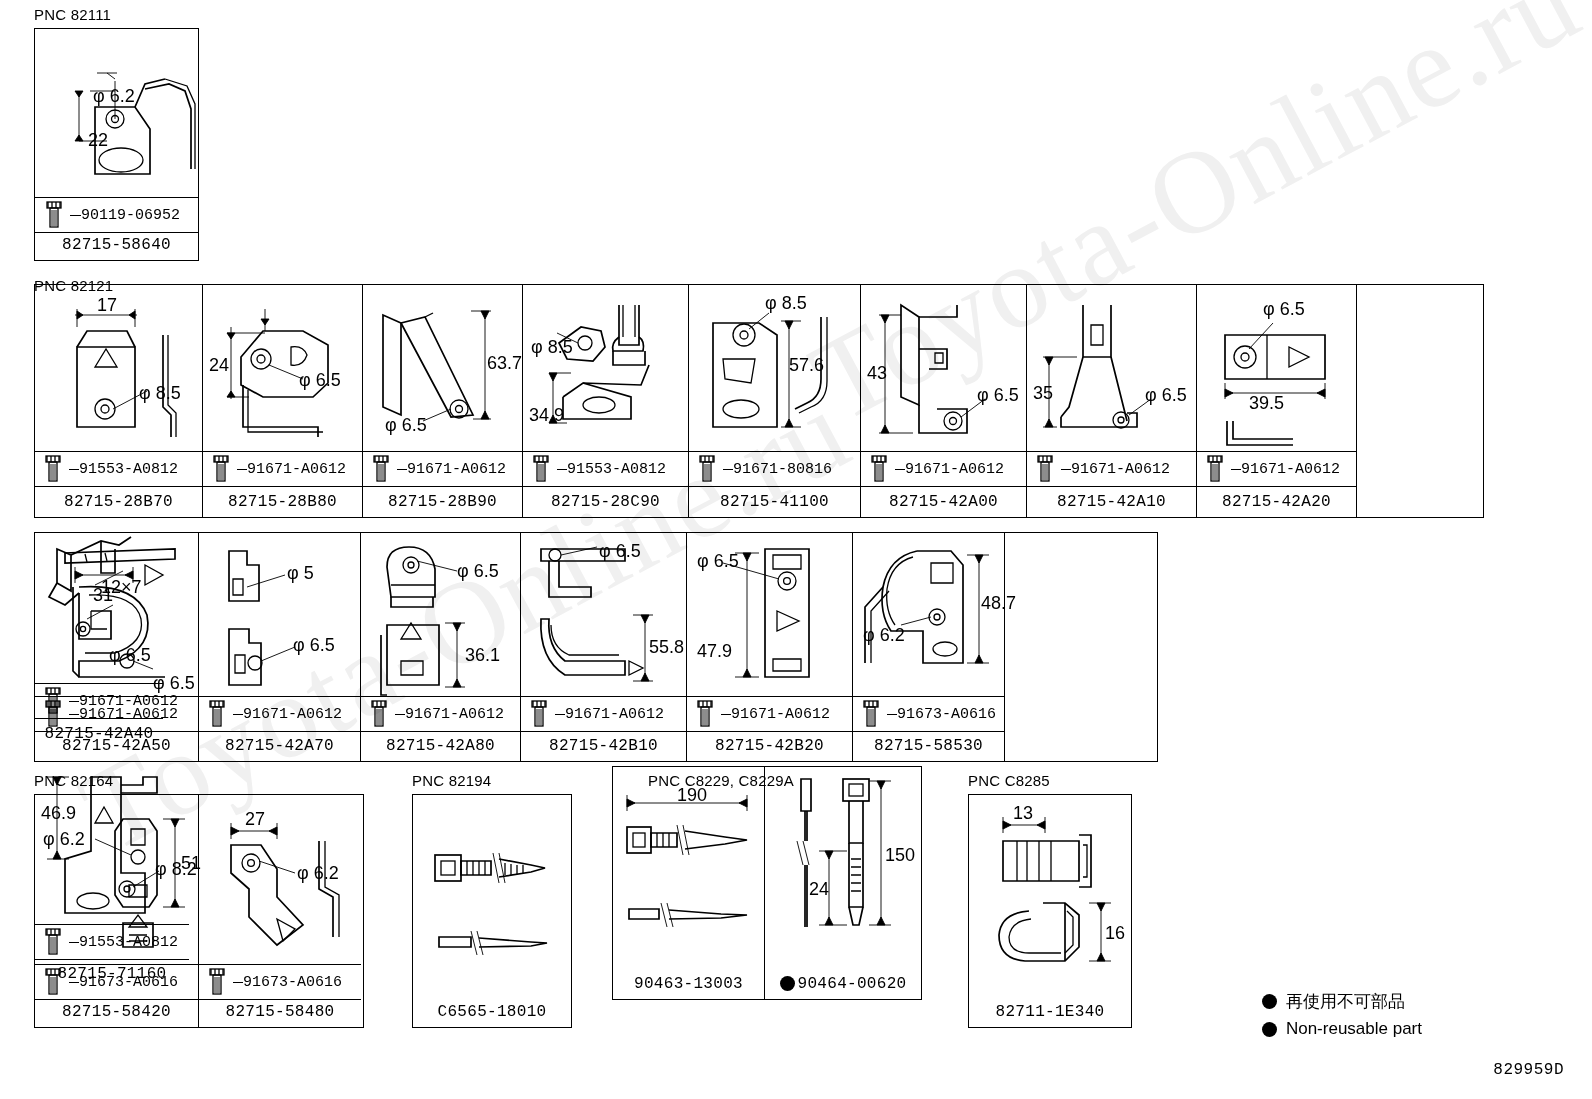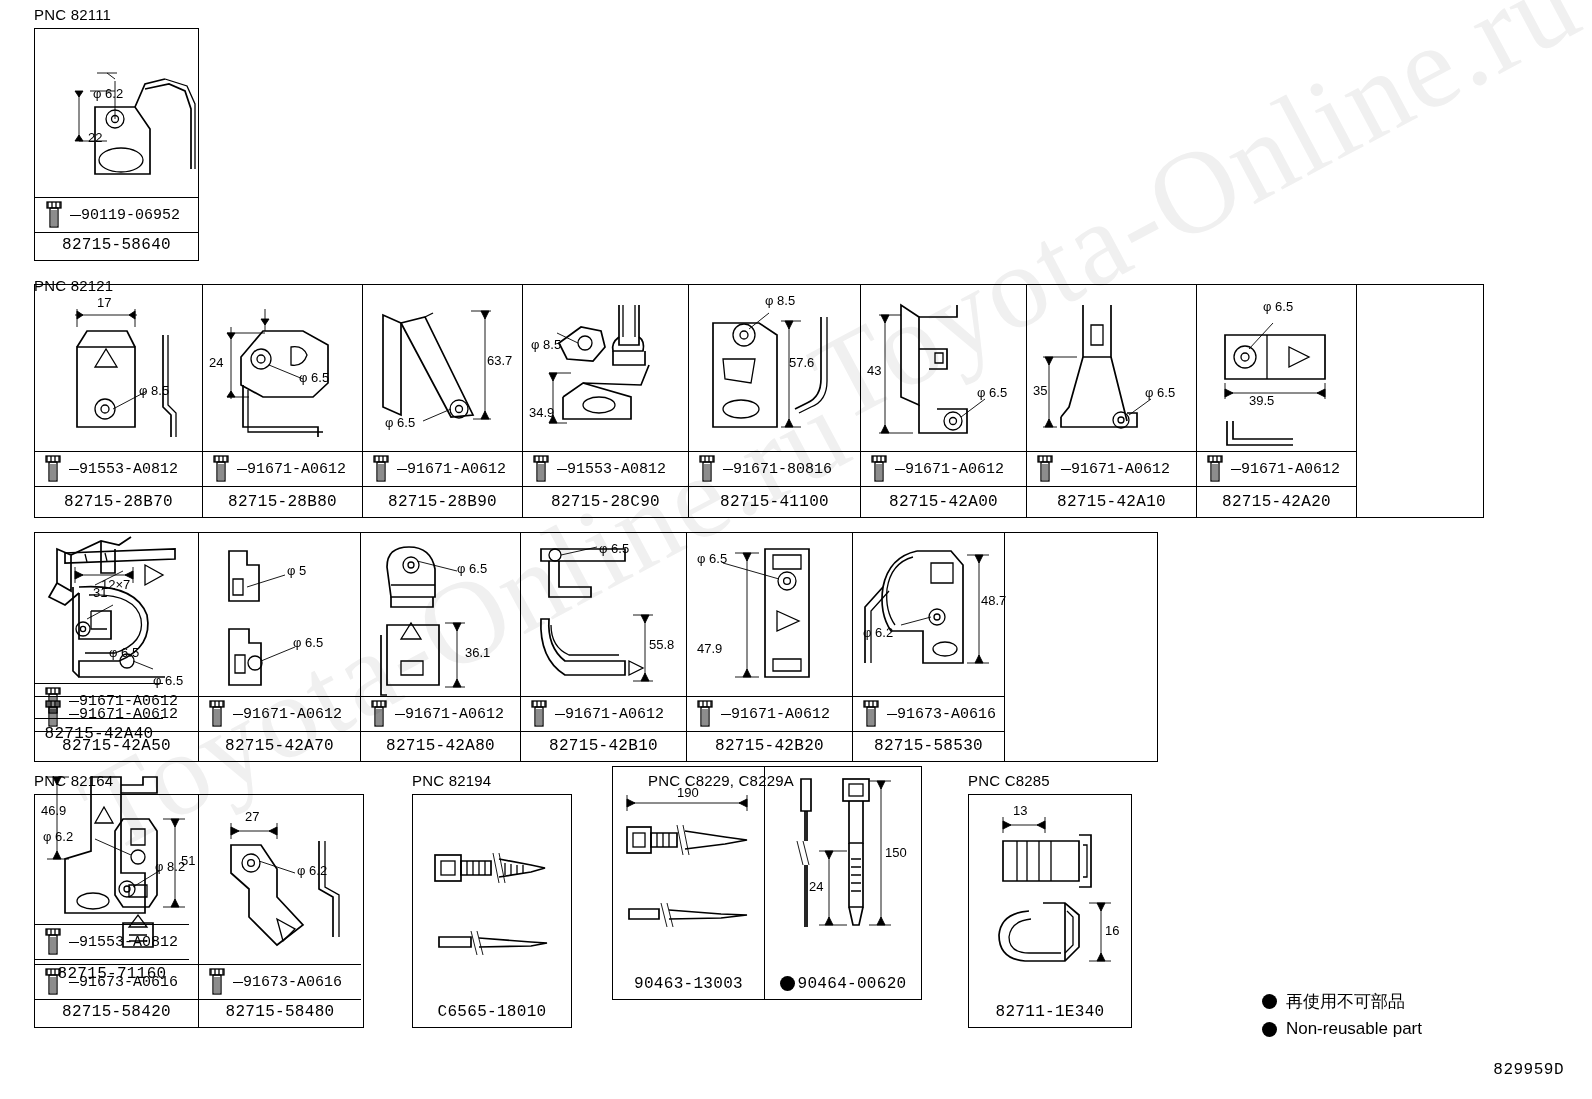--- a/index.html
+++ b/index.html
@@ -45,21 +45,21 @@
   .partrow{
     position:absolute;left:0;right:0;bottom:0;height:31px;
     display:flex;align-items:center;justify-content:center;
   }
   .partnum{
     font-family:"Liberation Mono", monospace;
     font-size:16px;letter-spacing:.3px;white-space:nowrap;
   }
   .dim{
     position:absolute;font-family:"Liberation Sans", sans-serif;
-    font-size:13px;white-space:nowrap;
+    font-size:18px;white-space:nowrap;
   }
   svg{display:block;overflow:visible;}
   .ln{stroke:#000;fill:none;stroke-width:1.3;}
   .ln2{stroke:#000;fill:none;stroke-width:1.7;}
   .thin{stroke:#000;fill:none;stroke-width:0.9;}
 
   
   .legend{position:absolute;right:30px;}
   .legend div{display:flex;align-items:center;gap:9px;font-size:17px;margin-bottom:6px;}
   .dot{width:15px;height:15px;border-radius:50%;background:#000;display:inline-block;}

